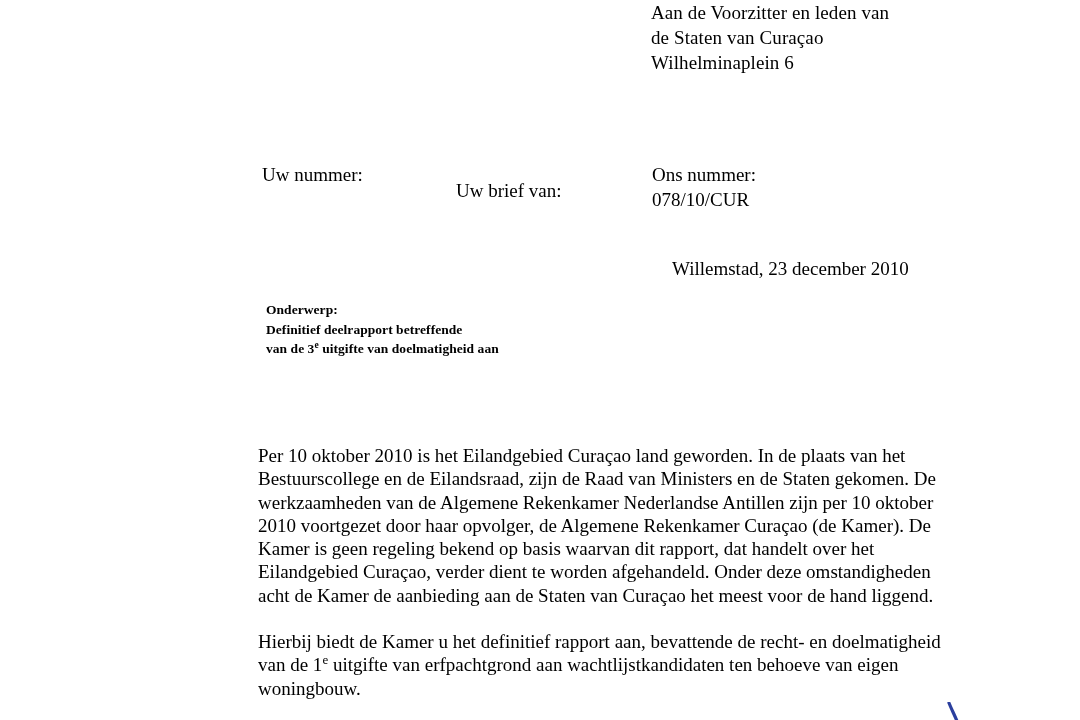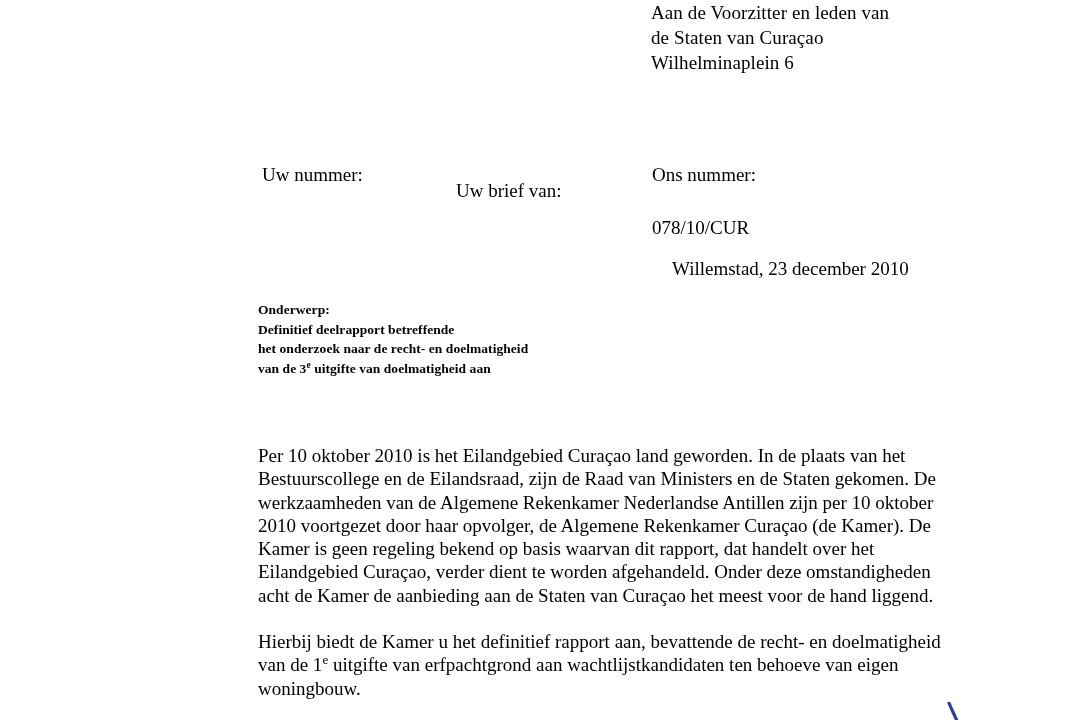--- a/index.html
+++ b/index.html
@@ -48,36 +48,36 @@
   }
   .ref-field {
     position: absolute;
     font-size: 19px;
     line-height: 25px;
     white-space: nowrap;
   }
   .ref-uw-nummer  { left: 262px; top: 0px; }
   .ref-uw-brief   { left: 456px; top: 16px; }
   .ref-ons-nummer { left: 620px; top: 0px; margin-left: 32px; }
-  .ref-ons-value  { left: 652px; top: 25px; margin-top: 28px; }
+  .ref-ons-value  { left: 652px; top: 25px; }
 
   
   .date-line {
     position: absolute;
     left: 672px;
     top: 256px;
     font-size: 19px;
     line-height: 25px;
     white-space: nowrap;
   }
 
   
   .subject-block {
     position: absolute;
-    left: 258px;
+    left: 266px;
     top: 300px;
     width: 520px;
     font-size: 13.5px;
     font-weight: bold;
     line-height: 19.7px;
     letter-spacing: 0.05px;
   }
   .subject-line {
     white-space: nowrap;
   }
@@ -132,21 +132,20 @@
     <div class="ref-field ref-uw-brief">Uw brief van:</div>
     <div class="ref-field ref-ons-nummer">Ons nummer:</div>
     <div class="ref-field ref-ons-value">078/10/CUR</div>
   </div>
 
   <div class="date-line">Willemstad, 23 december 2010</div>
 
   <div class="subject-block">
     <div class="subject-line">Onderwerp:</div>
     <div class="subject-line">Definitief deelrapport betreffende</div>
-    <div class="subject-line">het onderzoek naar de recht- en doelmatigheid</div>
     <div class="subject-line"><span>van de 3</span><sup>e</sup><span> uitgifte van doelmatigheid aan</span></div>
   </div>
 
   <div class="body-block">
     <p class="body-paragraph">Per 10 oktober 2010 is het Eilandgebied Curaçao land geworden. In de plaats van het Bestuurscollege en de Eilandsraad, zijn de Raad van Ministers en de Staten gekomen. De werkzaamheden van de Algemene Rekenkamer Nederlandse Antillen zijn per 10 oktober 2010 voortgezet door haar opvolger, de Algemene Rekenkamer Curaçao (de Kamer). De Kamer is geen regeling bekend op basis waarvan dit rapport, dat handelt over het Eilandgebied Curaçao, verder dient te worden afgehandeld. Onder deze omstandigheden acht de Kamer de aanbieding aan de Staten van Curaçao het meest voor de hand liggend.</p>
     <p class="body-paragraph"><span>Hierbij biedt de Kamer u het definitief rapport aan, bevattende de recht- en doelmatigheid van de 1</span><sup>e</sup><span> uitgifte van erfpachtgrond aan wachtlijstkandidaten ten behoeve van eigen woningbouw.</span></p>
   </div>
 
   <svg class="signature-mark" viewBox="0 0 24 20" xmlns="http://www.w3.org/2000/svg">
     <path d="M 3 1 C 5 6, 8 12, 11 19" stroke="#2b3f9e" stroke-width="3.2" stroke-linecap="round" fill="none"></path>

